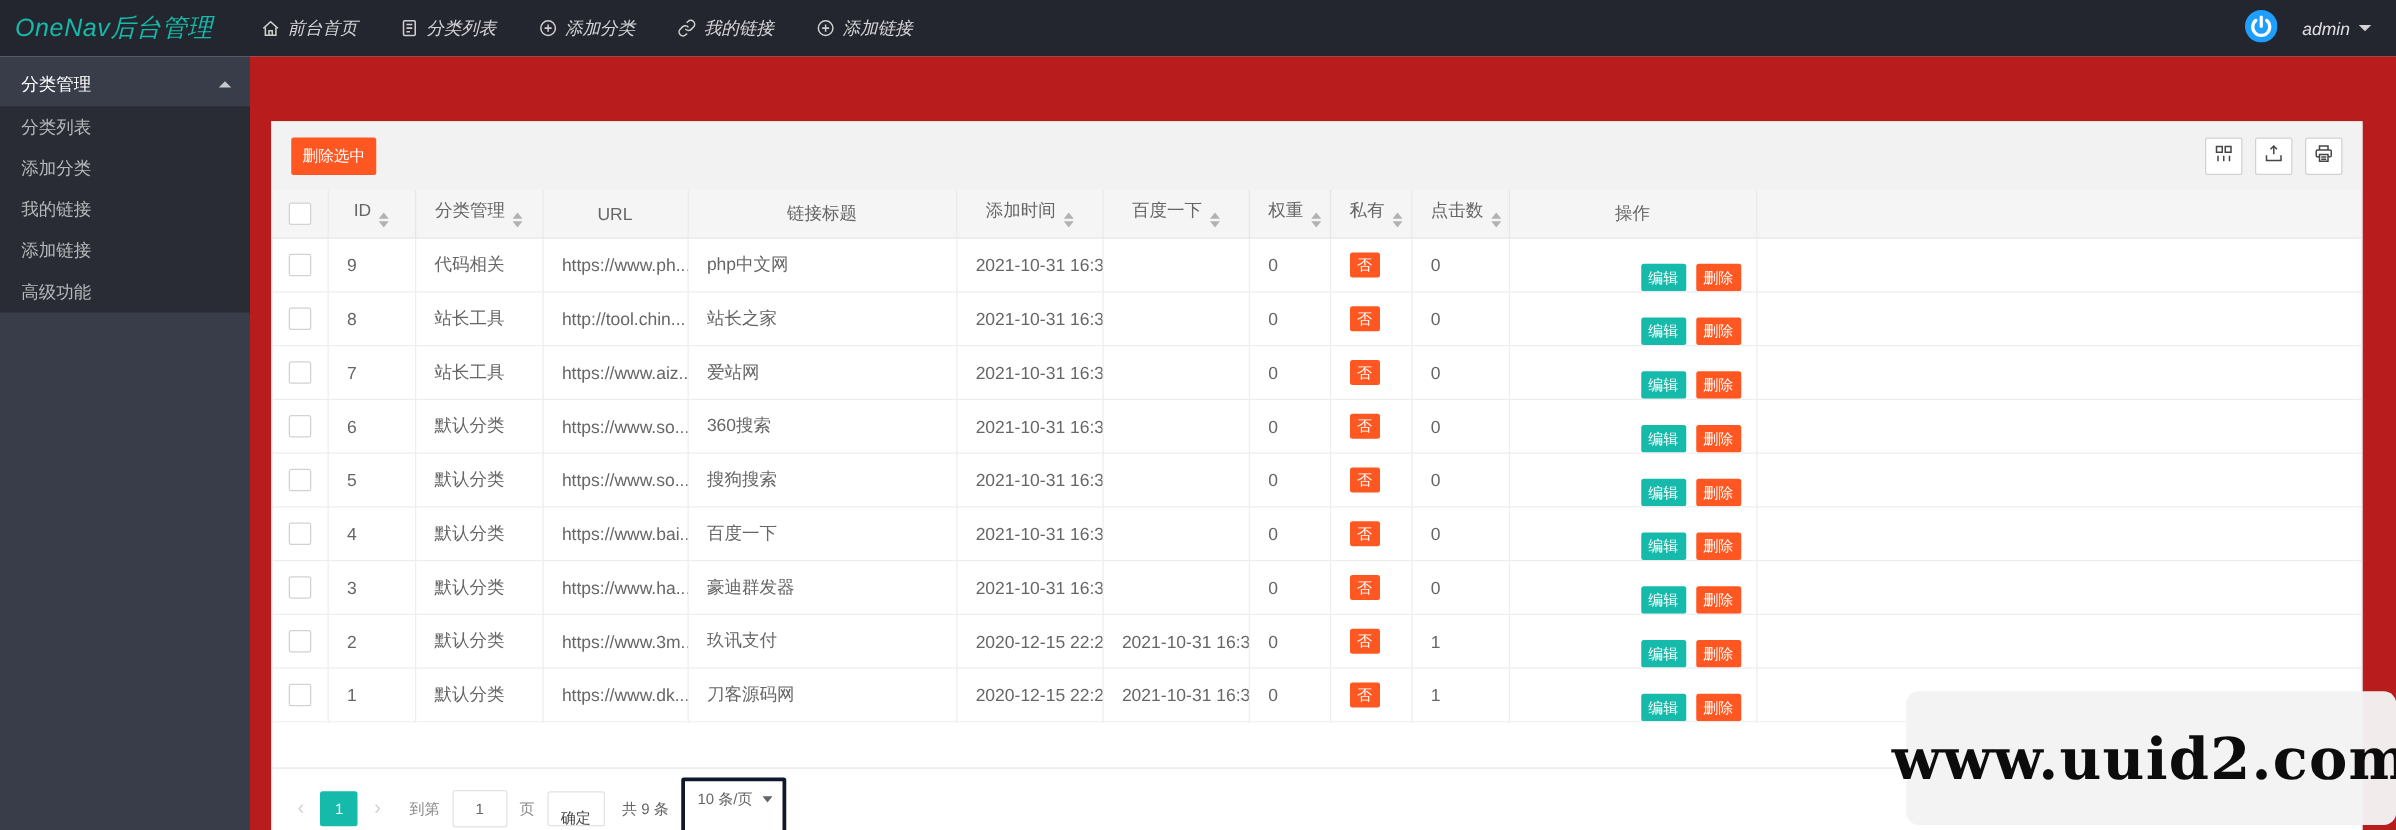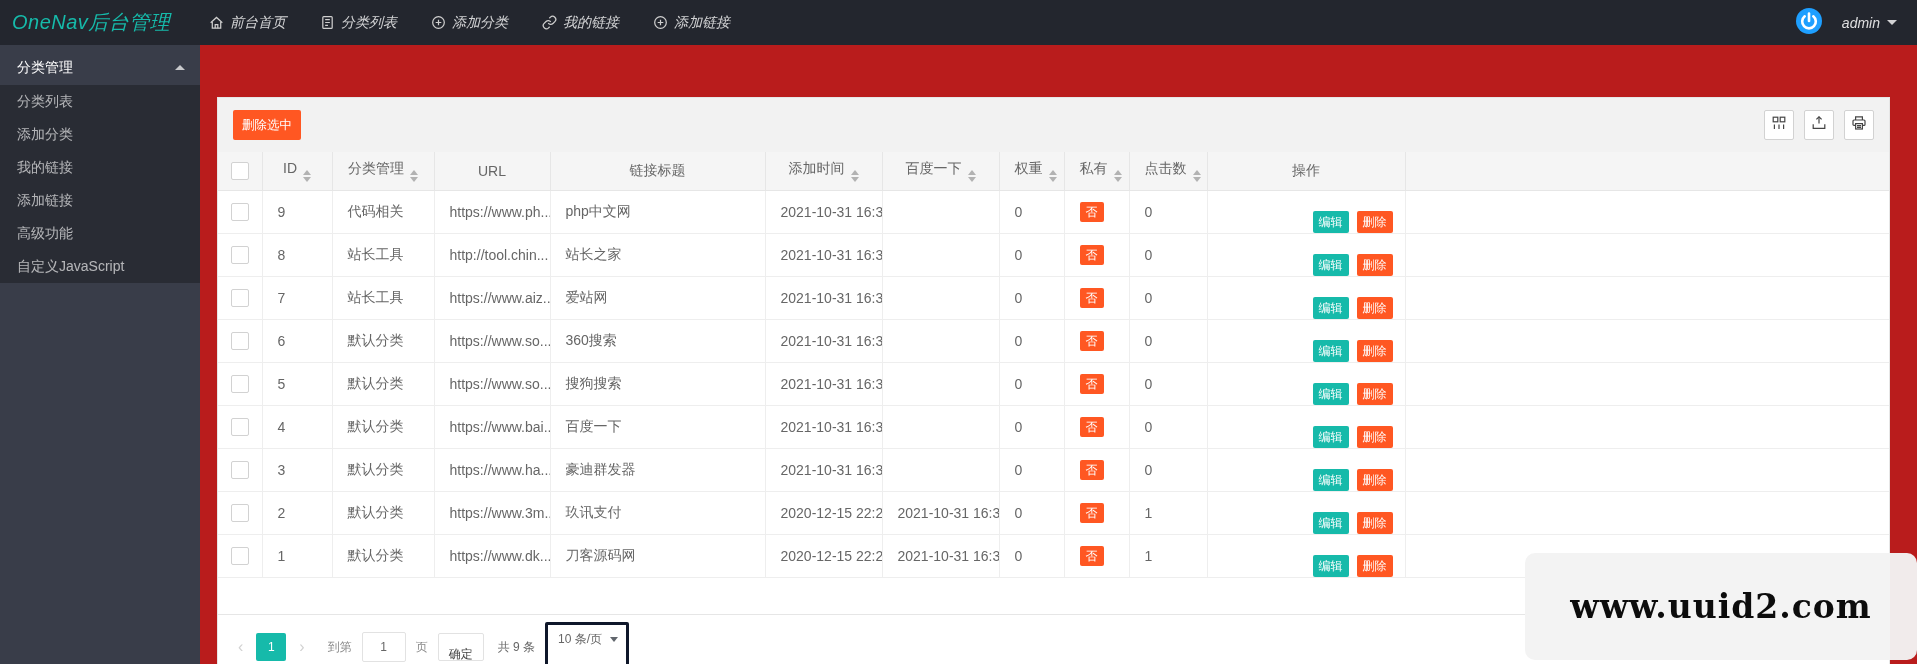--- a/index.html
+++ b/index.html
@@ -53,21 +53,21 @@
   .pg-prev,.pg-next{color:#d2d2d2;font-size:16px;padding:0 5px;cursor:pointer;}
   .pg-cur{min-width:30px;height:28px;margin:0 8px;background:#16baaa;color:#fff;border-radius:2px;display:flex;align-items:center;justify-content:center;}
   .pg-label{color:#8a8a8a;margin-left:18px;}
   .pg-label2{color:#8a8a8a;margin-left:10px;}
   .pg-input{width:38px;height:26px;margin-left:10px;border:1px solid #e2e2e2;border-radius:2px;text-align:center;font-size:12px;color:#666;font-family:inherit;background:#fff;box-sizing:content-box;}
   .pg-confirm{margin-left:10px;height:28px;padding:12px 10px;background:#fff;border:1px solid #e2e2e2;border-radius:2px;color:#444;font-size:12px;cursor:pointer;font-family:inherit;}
   .pg-total{margin-left:14px;color:#666;}
   .pg-select{position:relative;margin-left:10px;height:28px;line-height:28px;padding:0 24px 16px 10px;border:3px solid #0f172a;border-radius:2px;background:#fff;color:#666;cursor:pointer;}
   .pg-select .caret{position:absolute;right:8px;top:12px;width:0;height:0;border-left:4px solid transparent;border-right:4px solid transparent;border-top:5px solid #61666D;}
   
-  .watermark{position:absolute;right:0;bottom:4px;width:392px;height:107px;background:rgba(243,243,243,.97);border-radius:10px;display:flex;align-items:center;justify-content:center;z-index:50;font-family:"DejaVu Serif","Liberation Serif",serif;font-weight:700;font-size:33px;color:#0c0c0c;letter-spacing:1px;}
+  .watermark{position:absolute;right:0;bottom:4px;width:392px;height:107px;background:rgba(243,243,243,.97);border-radius:10px;display:flex;align-items:center;justify-content:center;z-index:50;font-family:"DejaVu Serif","Liberation Serif",serif;font-weight:700;font-size:46px;color:#0c0c0c;letter-spacing:1px;}
 </style>
 </head>
 <body>
 
 <div class="navbar">
   <div class="logo">OneNav后台管理</div>
   <div class="nav-items">
     <div class="nav-item">
       <span>
           <svg width="15" height="15" viewBox="0 0 16 16" fill="none" stroke="#cfcfcf" stroke-width="1.3">
@@ -134,23 +134,20 @@
     <span class="side-arrow"></span>
   </div>
   <div class="side-items">
     <div class="side-item">分类列表</div>
     <div class="side-item">添加分类</div>
   </div>
   <div class="side-items">
     <div class="side-item">我的链接</div>
     <div class="side-item">添加链接</div>
     <div class="side-item">高级功能</div>
-  </div>
-  <div class="side-items">
-    <div class="side-item">自定义JavaScript</div>
   </div>
 </div>
 
 <div class="main">
   <div class="tbox">
 
     <div class="table-toolbar">
       <button class="btn-danger">删除选中</button>
       <div class="tool-icons">
         <div class="tool-icon-btn">

